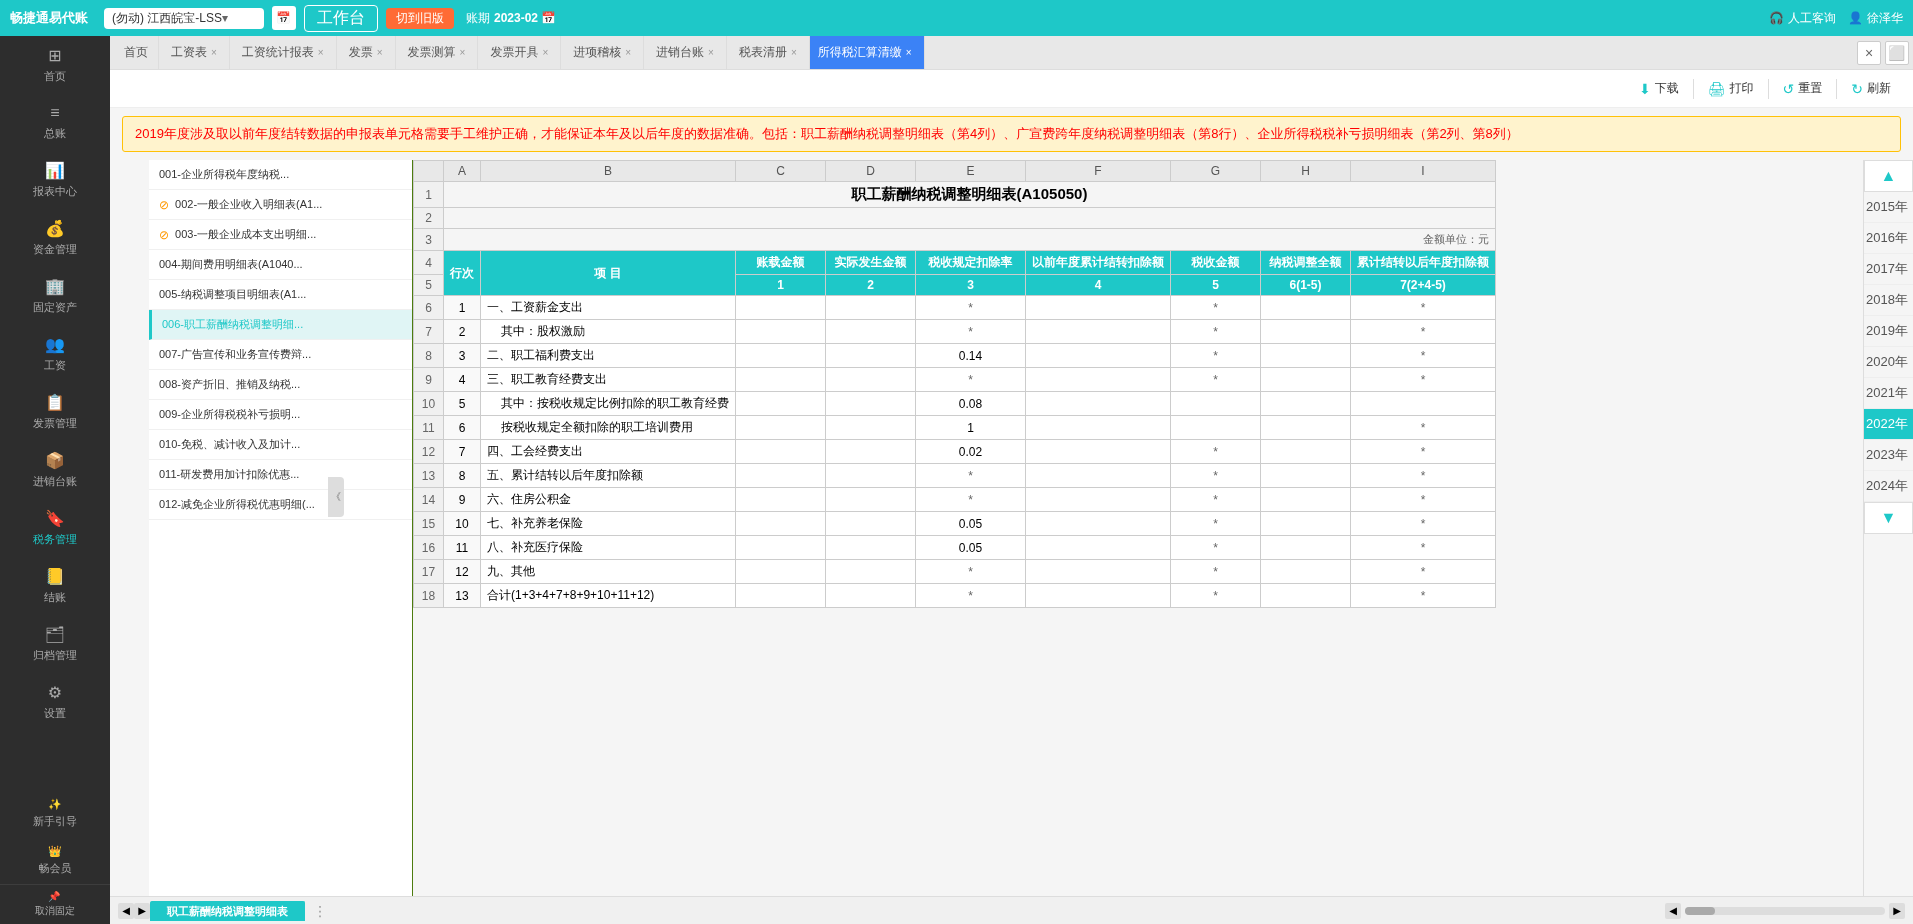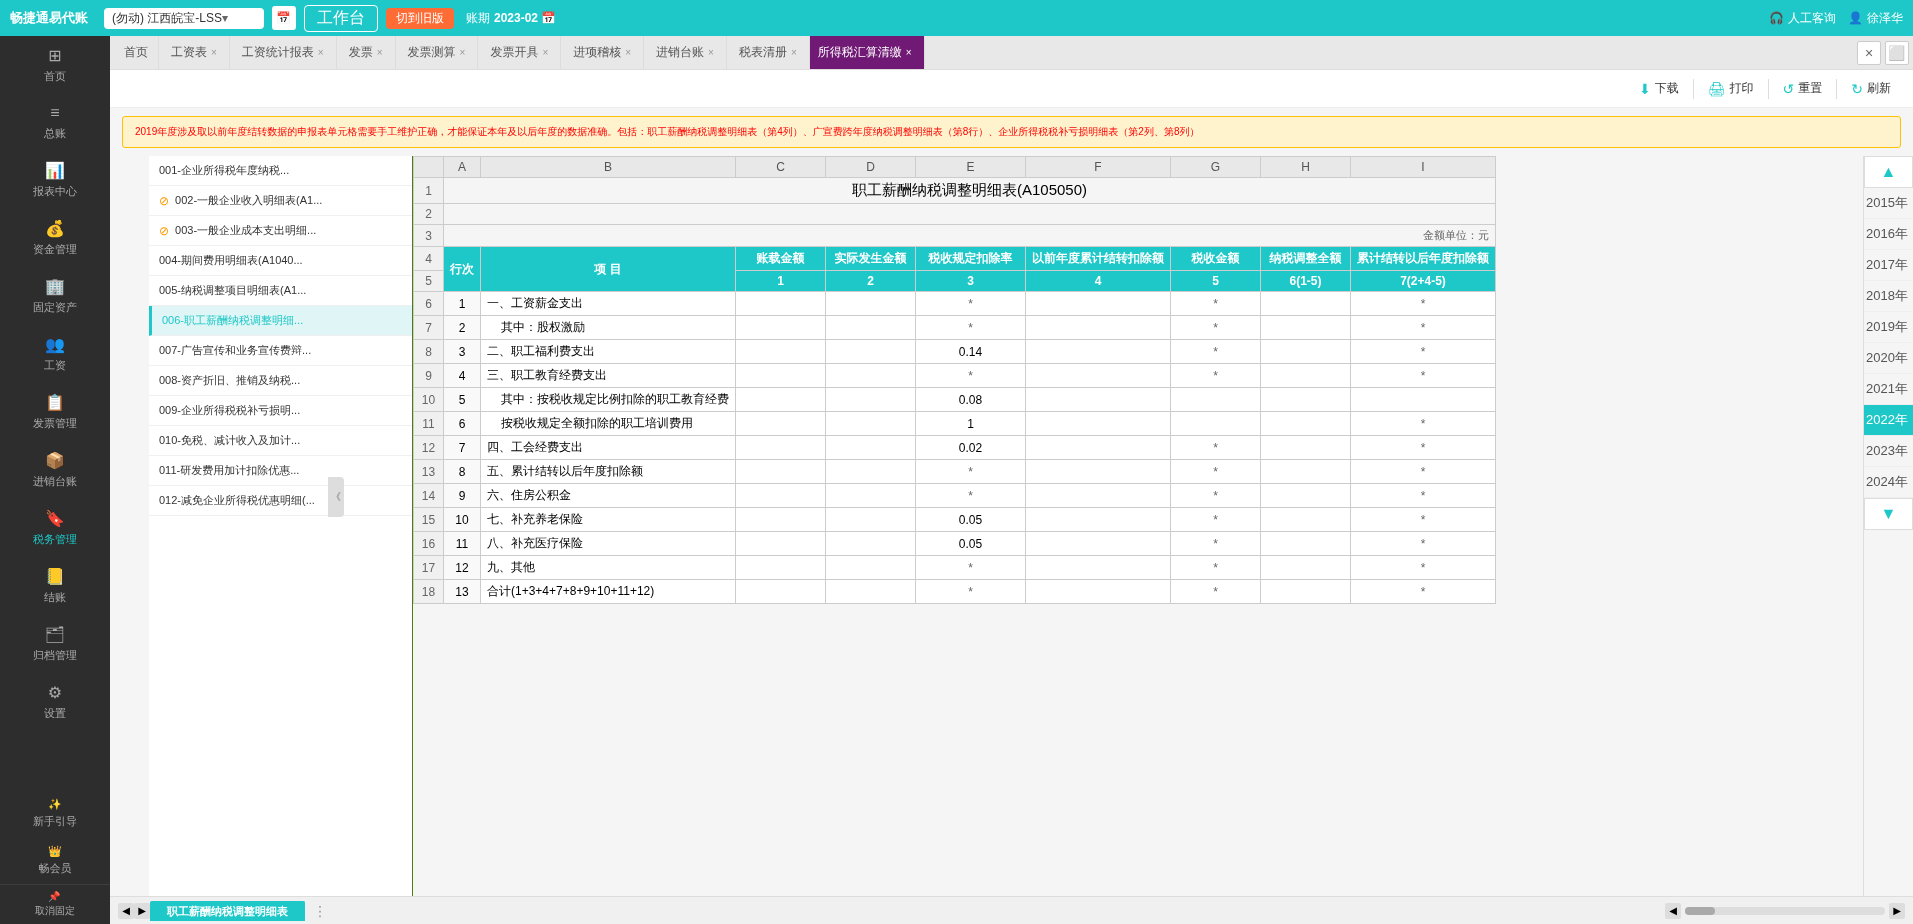--- a/index.html
+++ b/index.html
@@ -37,37 +37,37 @@
     .sidebar-bottom-item { display: flex; flex-direction: column; align-items: center; padding: 8px 4px; cursor: pointer; color: #aaa; font-size: 11px; gap: 3px; }
     .cancel-fixed { display: flex; flex-direction: column; align-items: center; padding: 6px 4px; cursor: pointer; color: #aaa; font-size: 10px; gap: 2px; border-top: 1px solid #3d3d3d; }
 
     
     .content-area { flex: 1; display: flex; flex-direction: column; overflow: hidden; background: #f5f5f5; }
 
     
     .tab-bar { display: flex; align-items: center; background: #e8e8e8; height: 34px; padding: 0 4px; flex-shrink: 0; border-bottom: 1px solid #ddd; }
     .tab-item { display: flex; align-items: center; padding: 0 12px; height: 100%; font-size: 12px; color: #555; cursor: pointer; border-right: 1px solid #ddd; white-space: nowrap; gap: 4px; }
     .tab-item:first-child { padding: 0 10px; }
-    .tab-item.active-teal { background: #701a75; color: white; padding-left: 8px; }
+    .tab-item.active-teal { background: #3b82f6; color: white; padding-left: 8px; }
     .tab-close { font-size: 10px; cursor: pointer; color: #999; }
     .tab-close.white { color: white; }
     .tab-bar-right { margin-left: auto; display: flex; gap: 4px; align-items: center; }
     .tab-bar-btn { width: 24px; height: 24px; display: flex; align-items: center; justify-content: center; cursor: pointer; font-size: 14px; color: #666; border: 1px solid #ccc; background: white; border-radius: 2px; }
 
     
     .page-content { flex: 1; overflow: hidden; display: flex; flex-direction: column; position: relative; }
 
     
     .toolbar-row { display: flex; align-items: center; padding: 6px 12px; background: white; border-bottom: 1px solid #eee; flex-shrink: 0; }
     .toolbar-btn { display: flex; align-items: center; gap: 4px; padding: 4px 10px; cursor: pointer; color: #333; font-size: 12px; border: none; background: none; }
     .toolbar-btn .icon { font-size: 14px; color: #1ec8c8; }
     .toolbar-separator { width: 1px; height: 20px; background: #ddd; margin: 0 4px; }
 
     
-    .warning-bar { background: #fff3cd; border: 1px solid #ffc107; margin: 8px 12px; padding: 8px 12px; border-radius: 3px; font-size: 10px; color: #856404; flex-shrink: 0; }
+    .warning-bar { background: #fff3cd; border: 1px solid #ffc107; margin: 8px 12px; padding: 8px 12px; border-radius: 3px; font-size: 13px; color: #856404; flex-shrink: 0; }
     .warning-bar .red { color: red; }
 
     
     .form-list { width: 264px; background: white; border-right: 1px solid #4d7c0f; overflow-y: auto; flex-shrink: 0; margin-left: 39px; }
     .form-list-item { padding: 7px 10px; font-size: 11px; color: #333; cursor: pointer; border-bottom: 1px solid #f0f0f0; display: flex; align-items: center; gap: 6px; white-space: nowrap; overflow: hidden; text-overflow: ellipsis; }
     .form-list-item.active { background: #e0f5f5; color: #1ec8c8; border-left: 3px solid #1ec8c8; }
     .form-list-item .warn-icon { color: #f90; font-size: 12px; flex-shrink: 0; }
 
     
     .spreadsheet-container { flex: 1; overflow: auto; position: relative; }
@@ -83,21 +83,21 @@
 
     
     .spreadsheet-table { border-collapse: collapse; min-width: 900px; font-size: 12px; }
     .spreadsheet-table th, .spreadsheet-table td { border: 1px solid #ccc; padding: 3px 6px; white-space: nowrap; }
     .spreadsheet-table .row-num { background: #f0f0f0; text-align: center; width: 30px; color: #666; }
     .spreadsheet-table .col-header { background: #e8e8e8; text-align: center; font-weight: normal; color: #555; }
     .data-cell { text-align: center; background: white; }
     .label-cell { text-align: left; background: white; padding-left: 8px; }
     .number-cell { text-align: center; background: #f9f9f9; }
     .teal-header { background: #1ec8c8; color: white; text-align: center; font-weight: bold; }
-    .title-row { font-size: 15px; font-weight: normal; text-align: center; }
+    .title-row { font-size: 15px; font-weight: bold; text-align: center; }
     .unit-row { text-align: right; font-size: 11px; color: #666; padding-right: 10px; }
     .starred { color: #666; }
 
     
     .bottom-bar { display: flex; align-items: center; background: #f0f0f0; border-top: 1px solid #ddd; height: 28px; padding: 0 8px; flex-shrink: 0; }
     .sheet-tab { padding: 2px 16px; background: white; border: 1px solid #ccc; border-bottom: none; font-size: 11px; cursor: pointer; border-radius: 2px 2px 0 0; }
     .sheet-tab.active { background: #1ec8c8; color: white; border-color: #1ec8c8; font-weight: bold; }
     .bottom-scroll-btn { width: 16px; height: 16px; background: #ddd; display: flex; align-items: center; justify-content: center; cursor: pointer; font-size: 10px; border-radius: 2px; }
     .bottom-dots { margin: 0 8px; color: #999; font-size: 14px; }
 

